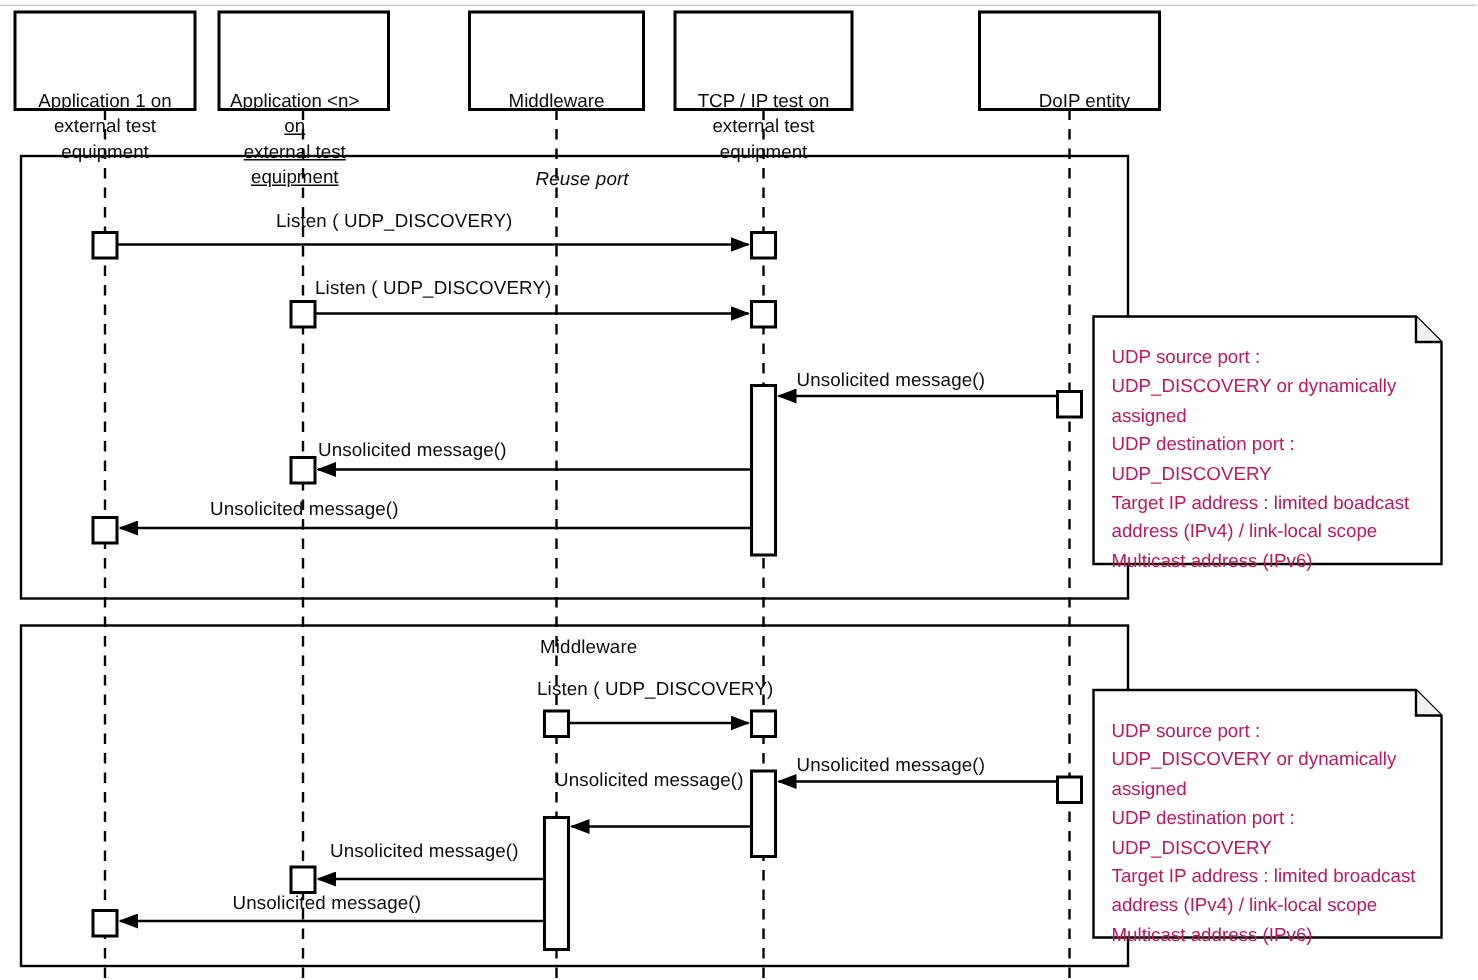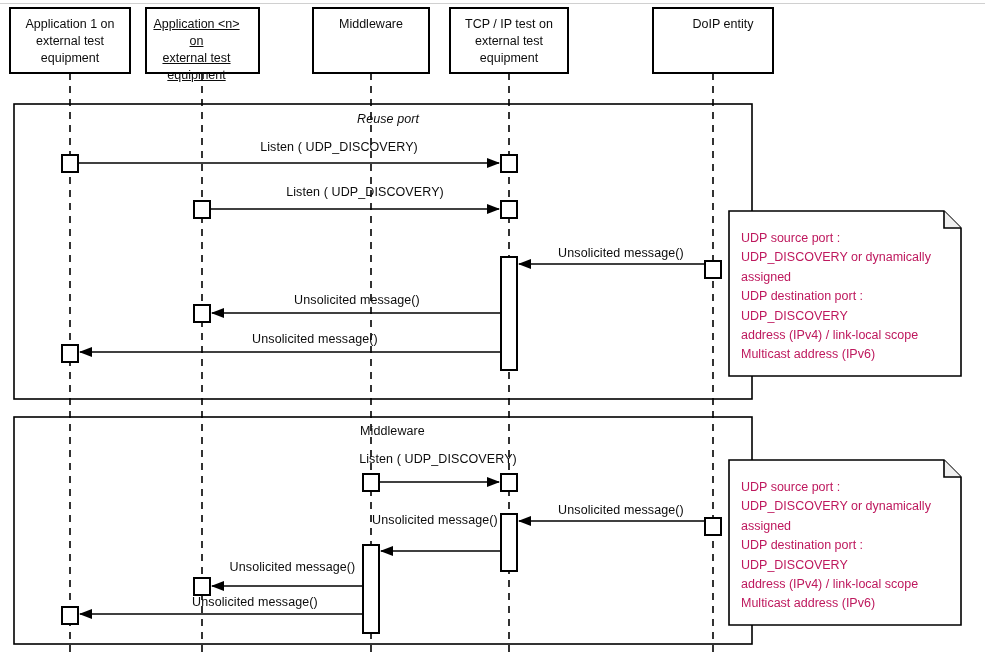--- a/index.html
+++ b/index.html
@@ -32,29 +32,30 @@
     color: #0c0c0c;
     white-space: nowrap;
     letter-spacing: 0.1px;
   }
   .hdr-label {
     position: absolute;
     text-align: center;
     font-size: 12.5px;
     line-height: 17px;
     color: #0c0c0c;
+    margin-top: 43px;
   }
   .note-text {
     position: absolute;
     font-size: 12.5px;
     line-height: 19.4px;
     color: #be185d;
     white-space: nowrap;
   }
-  .msg-label { text-align: center; }
+  .msg-label { }
 </style>
 </head>
 <body>
 
 <div id="canvas">
 
   <svg id="svg-layer" viewBox="0 0 985 653" xmlns="http://www.w3.org/2000/svg">
     <defs>
       <marker id="arrowR" markerWidth="13" markerHeight="10" refX="12" refY="5" orient="auto" markerUnits="userSpaceOnUse">
         <path d="M0,0 L13,5 L0,10 z" fill="#000"></path>
@@ -173,27 +174,29 @@
   <div class="lbl msg-label" style="left:370px; top:513px; width:130px;">Unsolicited message()</div>
   <div class="lbl msg-label" style="left:220px; top:560px; width:145px;">Unsolicited message()</div>
   <div class="lbl msg-label" style="left:155px; top:595px; width:200px;">Unsolicited message()</div>
 
   <div style="position:absolute; left:741px; top:229px;">
     <div class="note-text" style="position:relative; top:0;">UDP source port :</div>
     <div class="note-text" style="position:relative;">UDP_DISCOVERY or dynamically</div>
     <div class="note-text" style="position:relative;">assigned</div>
     <div class="note-text" style="position:relative;">UDP destination port :</div>
     <div class="note-text" style="position:relative;">UDP_DISCOVERY</div>
+    <div class="note-text" style="position:relative;">Target IP address : limited boadcast</div>
     <div class="note-text" style="position:relative;">address (IPv4) / link-local scope</div>
     <div class="note-text" style="position:relative;">Multicast address  (IPv6)</div>
   </div>
 
   <div style="position:absolute; left:741px; top:478px;">
     <div class="note-text" style="position:relative;">UDP source port :</div>
     <div class="note-text" style="position:relative;">UDP_DISCOVERY or dynamically</div>
     <div class="note-text" style="position:relative;">assigned</div>
     <div class="note-text" style="position:relative;">UDP destination port :</div>
     <div class="note-text" style="position:relative;">UDP_DISCOVERY</div>
+    <div class="note-text" style="position:relative;">Target IP address : limited broadcast</div>
     <div class="note-text" style="position:relative;">address (IPv4) / link-local scope</div>
     <div class="note-text" style="position:relative;">Multicast address  (IPv6)</div>
   </div>
 
 </div>
 
 </body></html>

